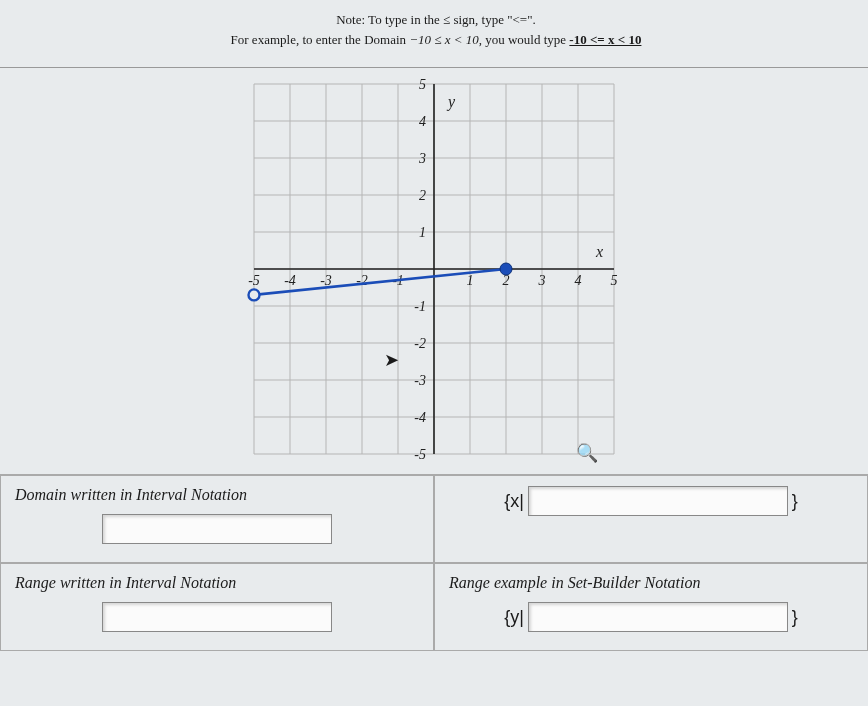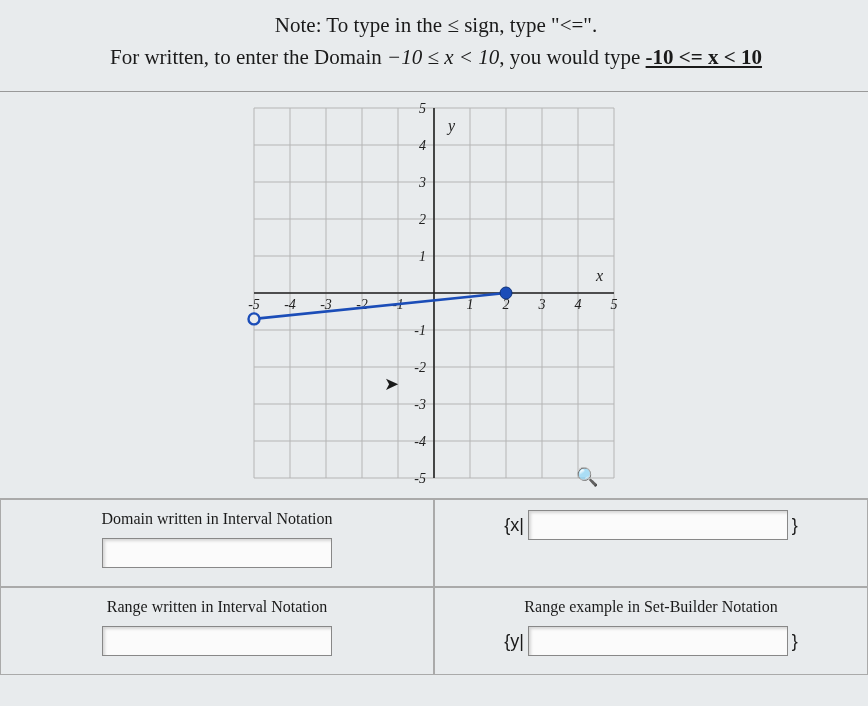--- a/index.html
+++ b/index.html
@@ -7,21 +7,21 @@
     margin: 0;
     padding: 0;
     font-family: Georgia, 'Times New Roman', serif;
     background: #e8ebed;
     color: #1a1a1a;
     width: 868px;
   }
   .note {
     text-align: center;
     padding: 10px 36px 18px 40px;
-    font-size: 21px;
+    font-size: 13px;
     line-height: 1.5;
   }
   .note span { font-family: Georgia, serif; }
   .mono { font-family: Arial, Helvetica, sans-serif; text-decoration: underline; }
   .divider { border-top: 1px solid #999; }
   .graph-wrap {
     display: flex;
     justify-content: center;
     padding: 6px 0 0 0;
     border-bottom: 1px solid #aaa;
@@ -31,24 +31,24 @@
     display: grid;
     grid-template-columns: 1fr 1fr;
     grid-template-rows: auto auto;
   }
   .cell {
     border: 1px solid #aaa;
     padding: 10px 6px 18px 6px;
     background: #e8ebed;
   }
   .cell .label {
-    text-align: center;
     font-size: 16px;
     margin-bottom: 10px;
     padding: 0 8px;
+    font-style: italic;
   }
   .input-row {
     display: flex;
     justify-content: center;
     align-items: center;
     gap: 4px;
   }
   .text-input {
     height: 30px;
     border: 1px solid #888;
@@ -71,21 +71,21 @@
     color: #555;
     pointer-events: none;
   }
   .graph-container { position: relative; }
 </style>
 </head>
 <body>
 
 <div class="note">
   <span>Note: To type in the </span><span>≤</span><span> sign, type "&lt;=".</span><br>
-  <span>For written, to enter the Domain </span><span style="font-style: italic;">−10 ≤ x &lt; 10</span><span>, you would type </span><span class="mono" style="font-weight:bold;">-10 &lt;= x &lt; 10</span>
+  <span>For example, to enter the Domain </span><span style="font-style: italic;">−10 ≤ x &lt; 10</span><span>, you would type </span><span class="mono" style="font-weight:bold;">-10 &lt;= x &lt; 10</span>
 </div>
 
 <div class="divider"></div>
 
 <div class="graph-wrap">
   <div class="graph-container">
     <svg class="graph" width="420" height="400" viewBox="0 0 420 400">
       <g id="grid">
           <line x1="30" y1="380" x2="30" y2="10" stroke="#b5b5b5" stroke-width="1"></line>
           <line x1="66" y1="380" x2="66" y2="10" stroke="#b5b5b5" stroke-width="1"></line>

